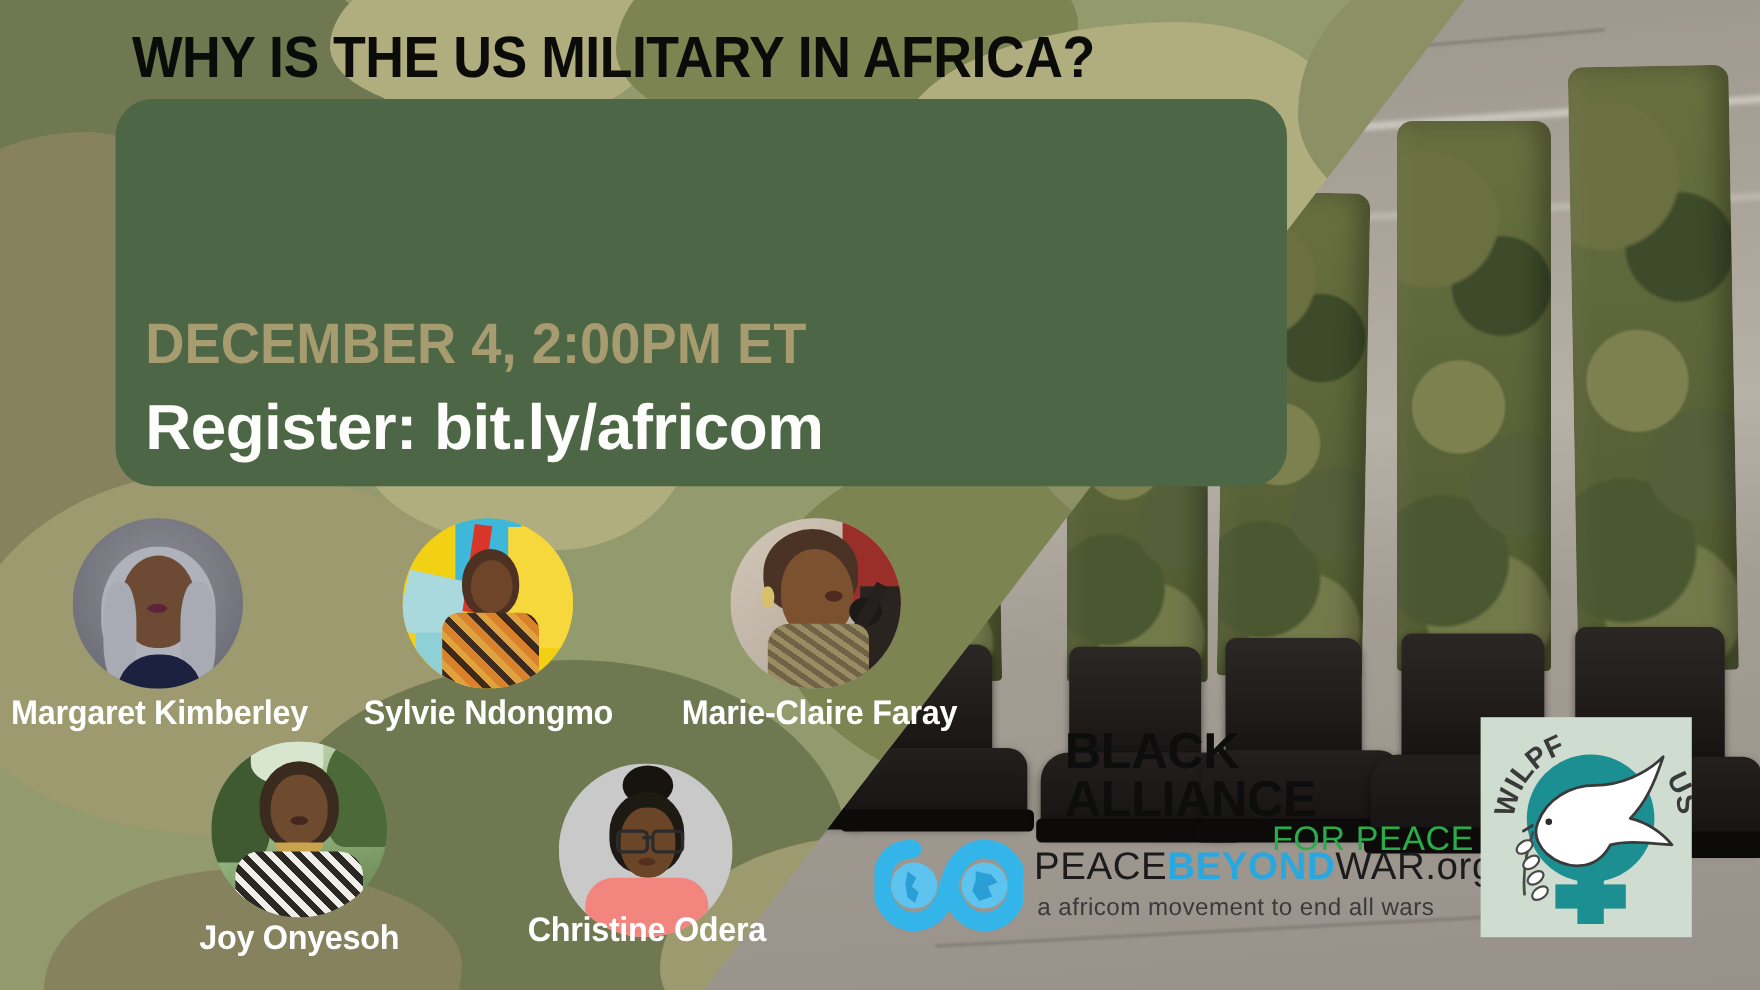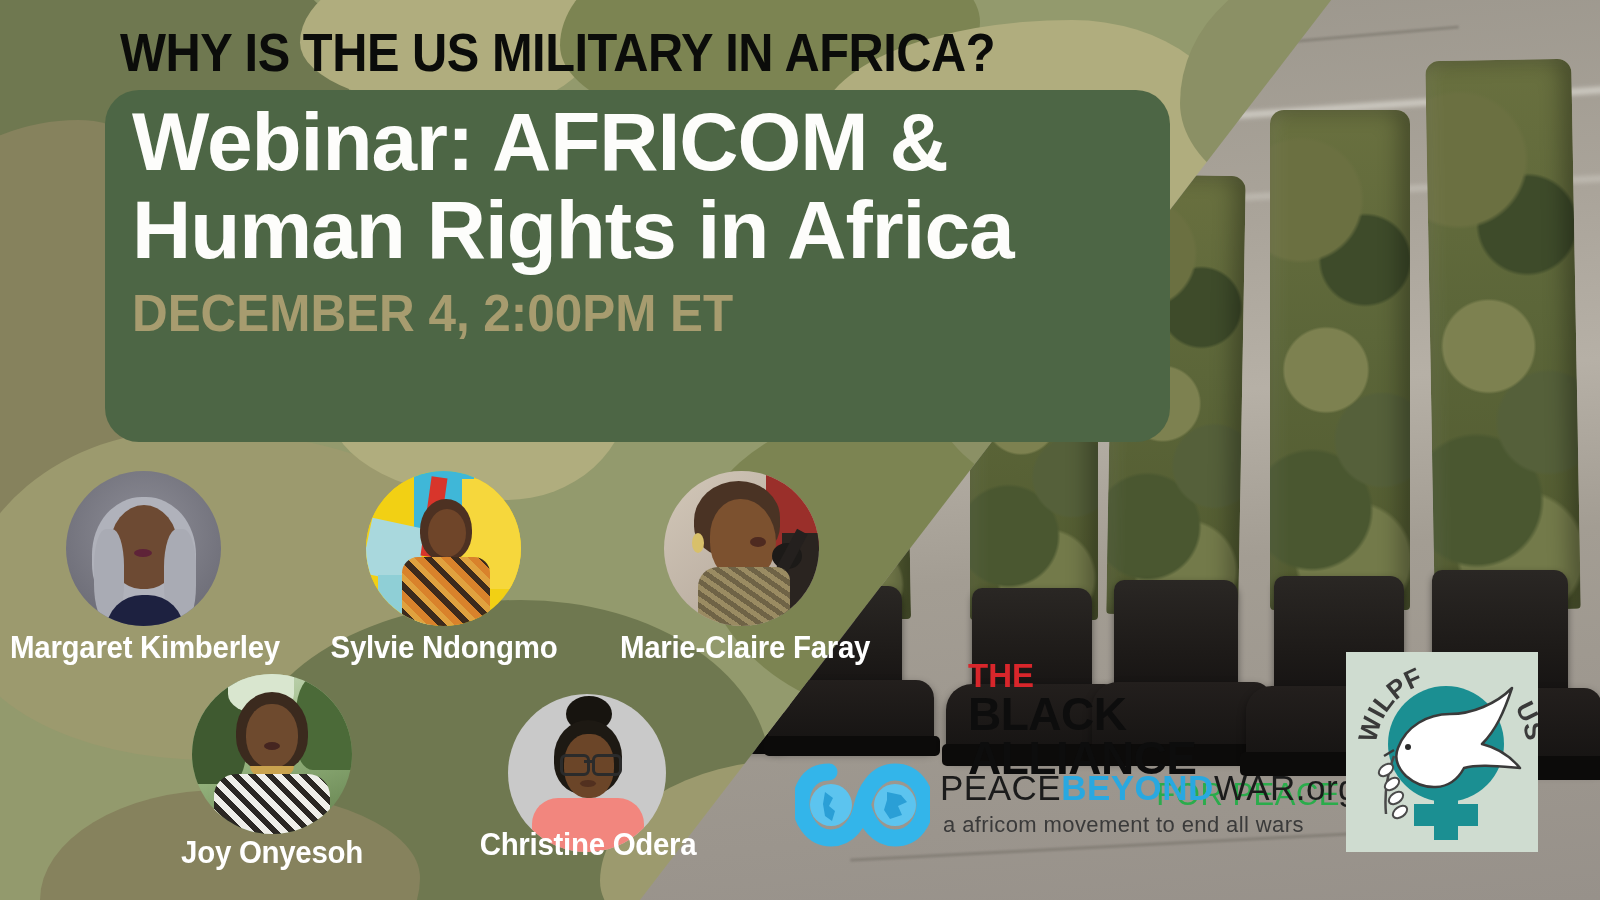--- a/index.html
+++ b/index.html
@@ -269,25 +269,22 @@
       <div class="leg" style="left:790px; top:60px;  width:146px; height:550px; transform:rotate(-1deg);"></div>
       <div class="boot" style="left:792px; top:570px; width:136px; height:146px;"></div>
       <div class="boot-toe" style="left:764px; top:688px; width:198px; height:82px;"></div>
       <div class="boot-sole" style="left:758px; top:756px; width:210px; height:24px;"></div>
     </div>
   </div>
 
   <div class="headline">WHY IS THE US MILITARY IN AFRICA?</div>
 
   <div class="panel">
-    <div class="panel-title">
-      <div>Webinar: AFRICOM &amp;</div>
-      <div>Human Rights in Africa</div>
-    </div>
     <div class="panel-date">DECEMBER 4, 2:00PM ET</div>
+    <div class="panel-register">Register: bit.ly/africom</div>
   </div>
 
   <div class="speaker">
     <div class="avatar" style="left:66px; top:471px; width:155px; height:155px;">
       <div class="ph">
         <div class="ph-bg" style="background:radial-gradient(circle at 50% 40%, #8e8e97 0%, #6f6f79 75%, #5d5d66 100%);"></div>
         <div class="ph-el" style="left:26px; top:26px; width:104px; height:120px; background:#b0b2bb; border-radius:48% 48% 44% 44%;"></div>
         <div class="ph-el" style="left:44px; top:34px; width:68px; height:84px; background:#6d4a33; border-radius:50% 50% 45% 45%;"></div>
         <div class="ph-el" style="left:28px; top:58px; width:30px; height:92px; background:#a9abb4; border-radius:40%;"></div>
         <div class="ph-el" style="left:98px; top:58px; width:32px; height:95px; background:#a9abb4; border-radius:40%;"></div>
@@ -370,21 +367,20 @@
         <div class="ph-el" style="left:76px; top:66px; width:8px;  height:3px;  background:#2b2b2b;"></div>
         <div class="ph-el" style="left:72px; top:86px; width:16px; height:7px;  background:#52301f; border-radius:50%;"></div>
         <div class="ph-el" style="left:24px; top:104px; width:112px; height:54px; background:#f2867e; border-radius:26px 26px 0 0;"></div>
       </div>
     </div>
     <div class="speaker-name" style="left:443px; top:827px; width:290px;">Christine Odera</div>
   </div>
 
 
   <div class="bap">
-    <div class="bap-the">THE</div>
     <div class="bap-main">BLACK ALLIANCE</div>
     <div class="bap-peace">FOR PEACE</div>
   </div>
 
   <div class="wbw">
     <div class="wbw-mark">
       <svg viewBox="0 0 135 85" width="135" height="85">
         <path d="M34 10 C10 10 6 32 6 42 C6 56 16 76 36 76 C54 76 64 60 67 45
                  C70 30 80 10 100 10 C120 10 130 28 130 42 C130 58 120 76 100 76
                  C82 76 72 60 68 45" fill="none" stroke="#33b5ea" stroke-width="17" stroke-linecap="round"></path>

